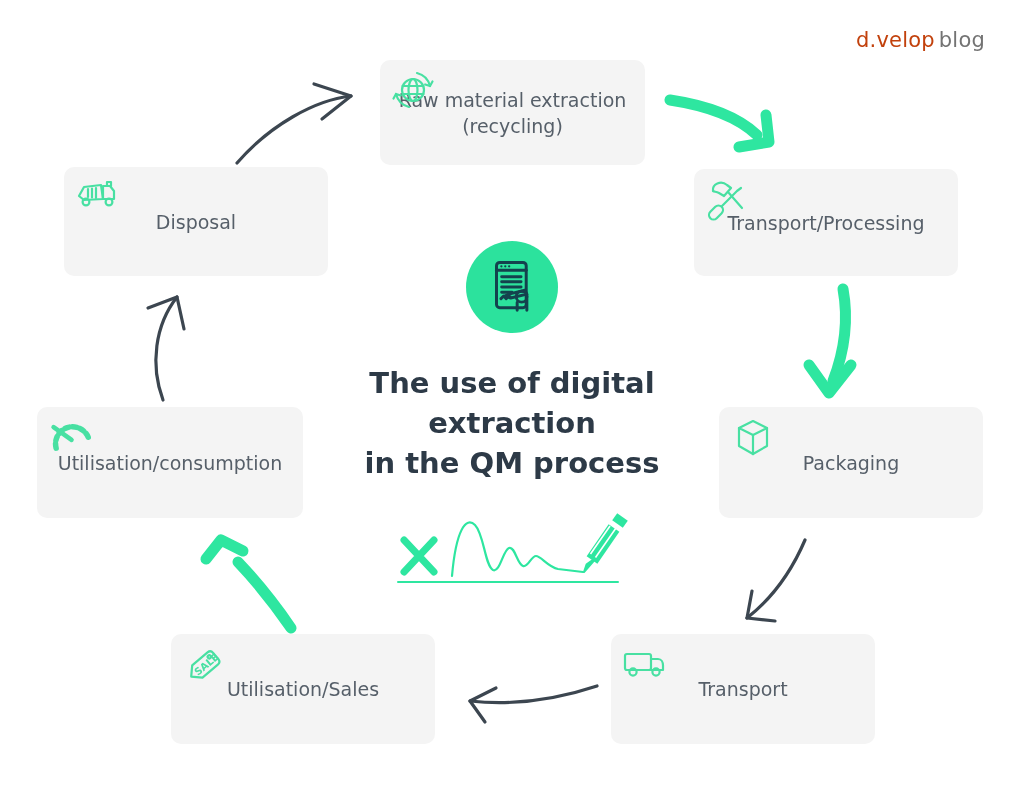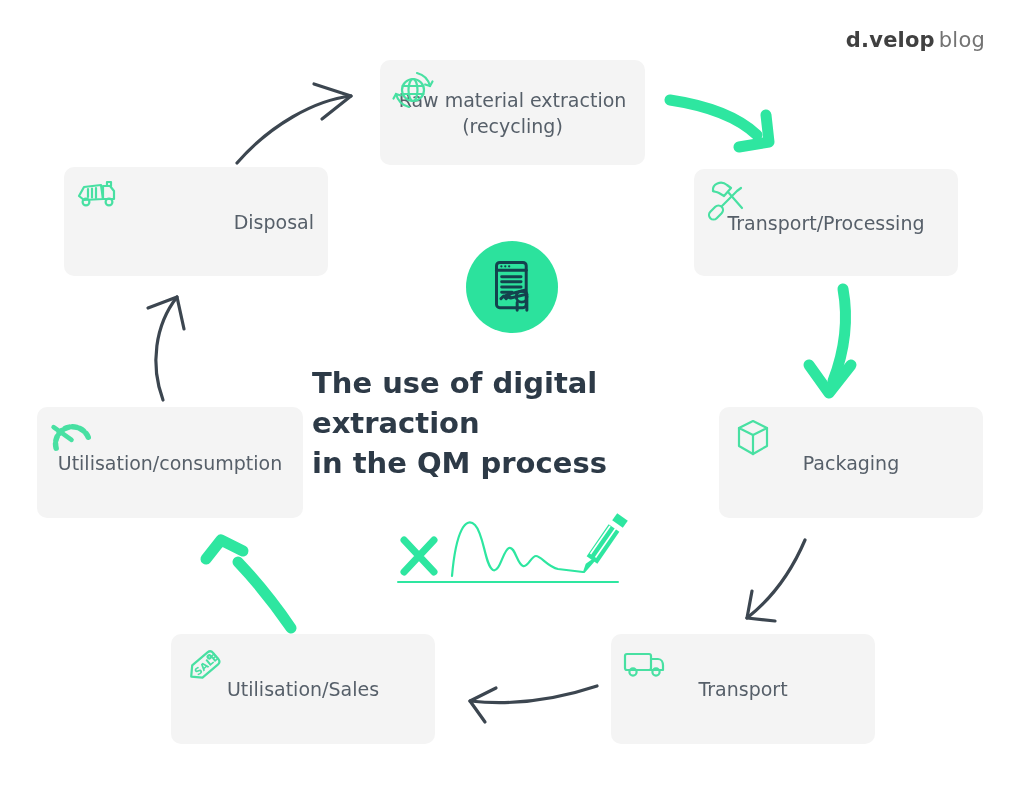--- a/index.html
+++ b/index.html
@@ -1,39 +1,39 @@
 <!DOCTYPE html>
 <html><head>
 <meta charset="utf-8">
 <style>
   html,body{margin:0;padding:0;background:#fff;}
   .canvas{position:relative;width:1024px;height:791px;background:#ffffff;overflow:hidden;
           font-family:"DejaVu Sans","Liberation Sans",sans-serif;}
   .overlay{position:absolute;left:0;top:0;width:1024px;height:791px;pointer-events:none;}
   
   .logo{position:absolute;top:28px;right:39px;font-size:21px;letter-spacing:.2px;}
-  .logo-brand{font-weight:bold;color:#404040;}
+  .logo-brand{font-weight:normal;color:#c2410c;}
   .logo-suffix{color:#737373;margin-left:4px;}
   
   .stage{position:absolute;background:#f4f4f4;border-radius:10px;
          display:flex;align-items:center;justify-content:center;text-align:center;}
   .stage-label{color:#565f69;font-size:19px;line-height:26px;padding:0 14px;}
   .stage-icon{position:absolute;left:10px;top:7px;width:48px;height:48px;}
   #stage-raw{left:380px;top:60px;width:265px;height:105px;}
   #stage-production{left:694px;top:169px;width:264px;height:107px;}
   #stage-packaging{left:719px;top:407px;width:264px;height:111px;}
   #stage-transport{left:611px;top:634px;width:264px;height:110px;}
   #stage-distribution{left:171px;top:634px;width:264px;height:110px;}
   #stage-utilisation{left:37px;top:407px;width:266px;height:111px;}
-  #stage-disposal{left:64px;top:167px;width:264px;height:109px;justify-content:flex-end;}
+  #stage-disposal{left:64px;top:167px;width:264px;height:109px;}
   
   .center-badge{position:absolute;left:466px;top:241px;width:92px;height:92px;border-radius:50%;
                 background:#2ce29d;display:flex;align-items:center;justify-content:center;}
   .center-badge svg{width:62px;height:62px;}
-  .title{position:absolute;left:312px;top:363px;width:400px;text-align:left;
+  .title{position:absolute;left:312px;top:363px;width:400px;text-align:center;
          font-weight:bold;font-size:29px;line-height:40px;color:#2d3a47;}
   .signature{position:absolute;left:390px;top:488px;width:240px;height:108px;}
   .ig{stroke:#48e0a2;fill:none;stroke-width:2.2;stroke-linecap:round;stroke-linejoin:round;}
 </style>
 </head>
 <body>
 
 <div class="canvas">
 
   <svg class="overlay" viewBox="0 0 1024 791">

